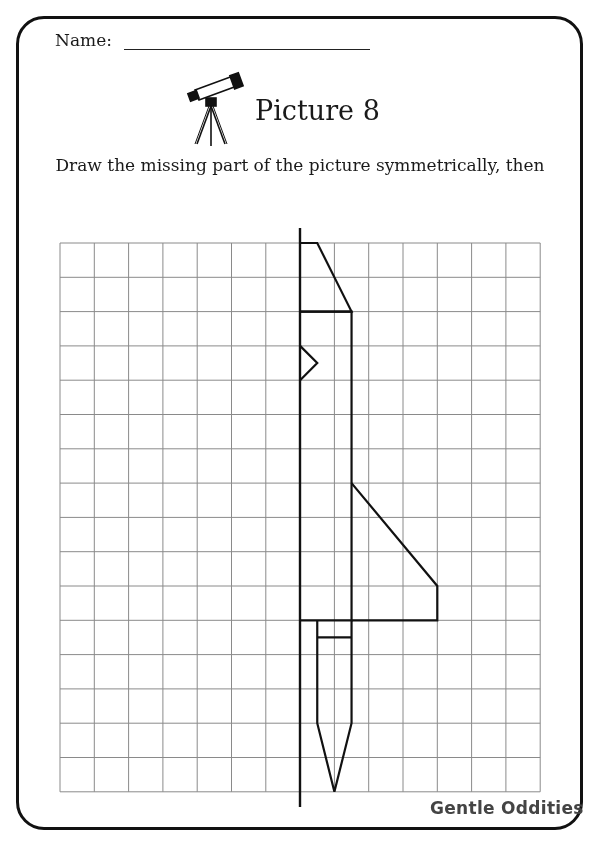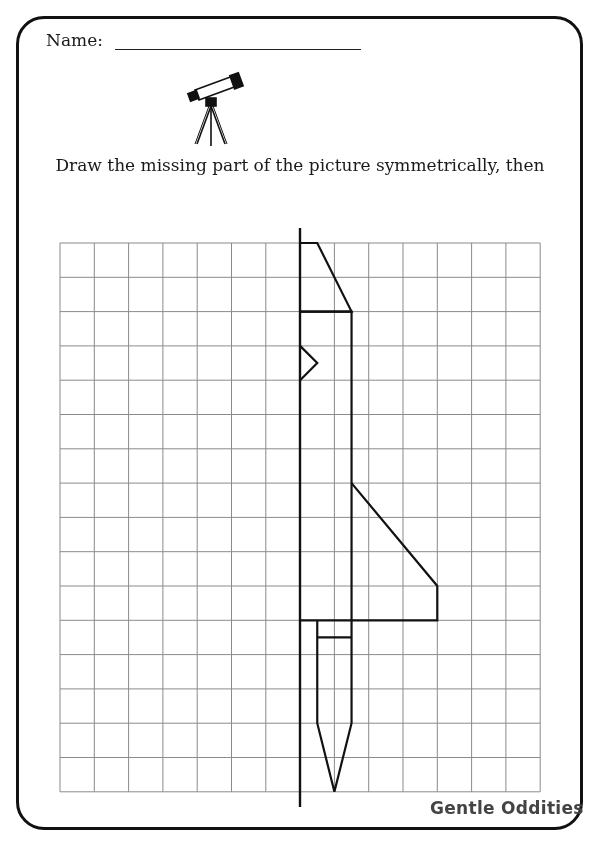--- a/index.html
+++ b/index.html
@@ -1,18 +1,18 @@
 <!DOCTYPE html>
 <html><head>
 <meta charset="utf-8">
 <style>
   html, body { margin: 0; padding: 0; background: #ffffff; }
   body { width: 600px; height: 848px; position: relative; overflow: hidden; font-family: "DejaVu Serif", "Liberation Serif", serif; color: #1a1a1a; }
   .frame { position: absolute; left: 16px; top: 16px; width: 567px; height: 814px; border: 3px solid #111; border-radius: 28px; box-sizing: border-box; }
-  .name-row { position: absolute; left: 46px; top: 30px; font-size: 17px; display: flex; align-items: flex-end; }
+  .name-row { position: absolute; left: 55px; top: 30px; font-size: 17px; display: flex; align-items: flex-end; }
   .name-line { display: inline-block; width: 246px; border-bottom: 1.5px solid #222; margin-left: 12px; height: 18px; }
   .title-row { position: absolute; left: 185px; top: 68px; display: flex; align-items: center; }
   .title { font-size: 27px; margin-left: 8px; margin-top: 4px; }
   .instructions { position: absolute; left: 0; top: 152px; width: 600px; text-align: center; font-size: 17px; line-height: 26px; }
   .grid-svg { position: absolute; left: 0; top: 0; }
   .brand { position: absolute; left: 430px; top: 798px; font-family: "DejaVu Sans", "Liberation Sans", sans-serif; font-size: 17px; color: #444; letter-spacing: 0.3px; font-weight: 700; }
 </style>
 </head>
 <body>
 
@@ -30,20 +30,21 @@
       <rect x="47" y="6" width="9" height="14" transform="rotate(-20 51 13)" fill="#111"></rect>
       <rect x="4" y="24" width="9" height="8" transform="rotate(-20 8 28)" fill="#111"></rect>
       <rect x="21" y="30" width="10" height="8" fill="#111"></rect>
       <line x1="26" y1="38" x2="12" y2="76"></line>
       <line x1="26" y1="38" x2="26" y2="78"></line>
       <line x1="26" y1="38" x2="40" y2="76"></line>
       <line x1="24" y1="38" x2="10" y2="76" stroke-width="1"></line>
       <line x1="28" y1="38" x2="42" y2="76" stroke-width="1"></line>
     </g>
   </svg>
+  <span class="title">Picture 8</span>
 </div>
 
 <div class="instructions">
   <div>Draw the missing part of the picture symmetrically, then</div>
 </div>
 
 <svg class="grid-svg" width="600" height="848">
   <g id="grid-lines" stroke="#8a8a8a" stroke-width="1" fill="none">
       <line x1="60" x2="60" y1="243" y2="791.8"></line>
       <line x1="94.3" x2="94.3" y1="243" y2="791.8"></line>

